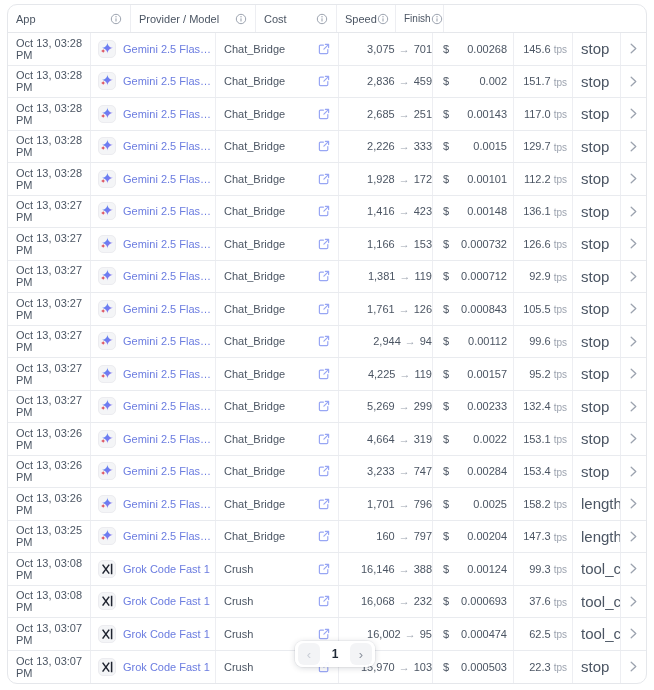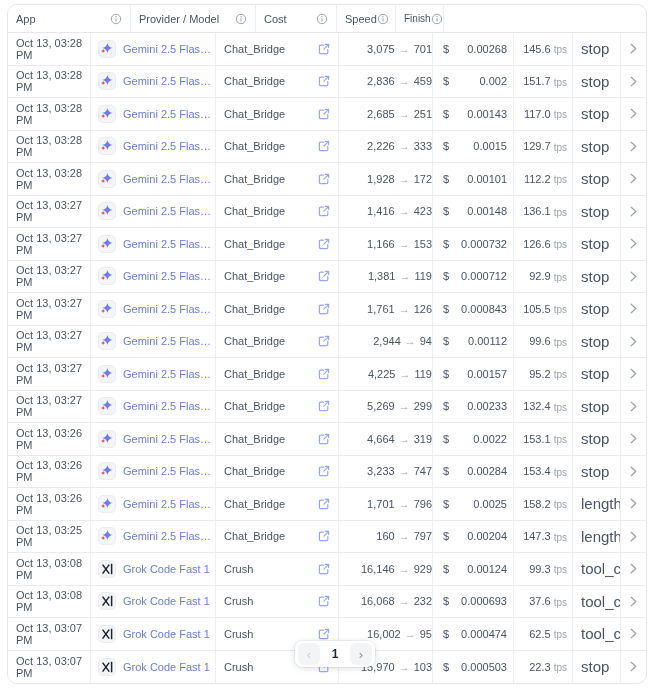--- a/index.html
+++ b/index.html
@@ -1011,21 +1011,21 @@
         <svg width="12" height="12" viewBox="0 0 12 12" fill="none" stroke="#98a6f4" stroke-width="1.2" stroke-linecap="round" stroke-linejoin="round">
           <path d="M9.8 6.6 V9.6 Q9.8 10.6 8.8 10.6 H2.4 Q1.4 10.6 1.4 9.6 V3.2 Q1.4 2.2 2.4 2.2 H5.4"></path>
           <path d="M7.4 1.4 H10.6 V4.6"></path>
           <path d="M10.4 1.6 L5.9 6.1"></path>
         </svg>
       </span>
     </div>
     <div class="cell c-tok">
       <span>16,146</span>
       <span class="arrow">→</span>
-      <span>929</span>
+      <span>388</span>
     </div>
     <div class="cell c-cost">
       <span class="dollar">$</span>
       <span>0.00124</span>
     </div>
     <div class="cell c-speed">
       <span>99.3</span>
       <span class="tps">tps</span>
     </div>
     <div class="cell c-fin">

